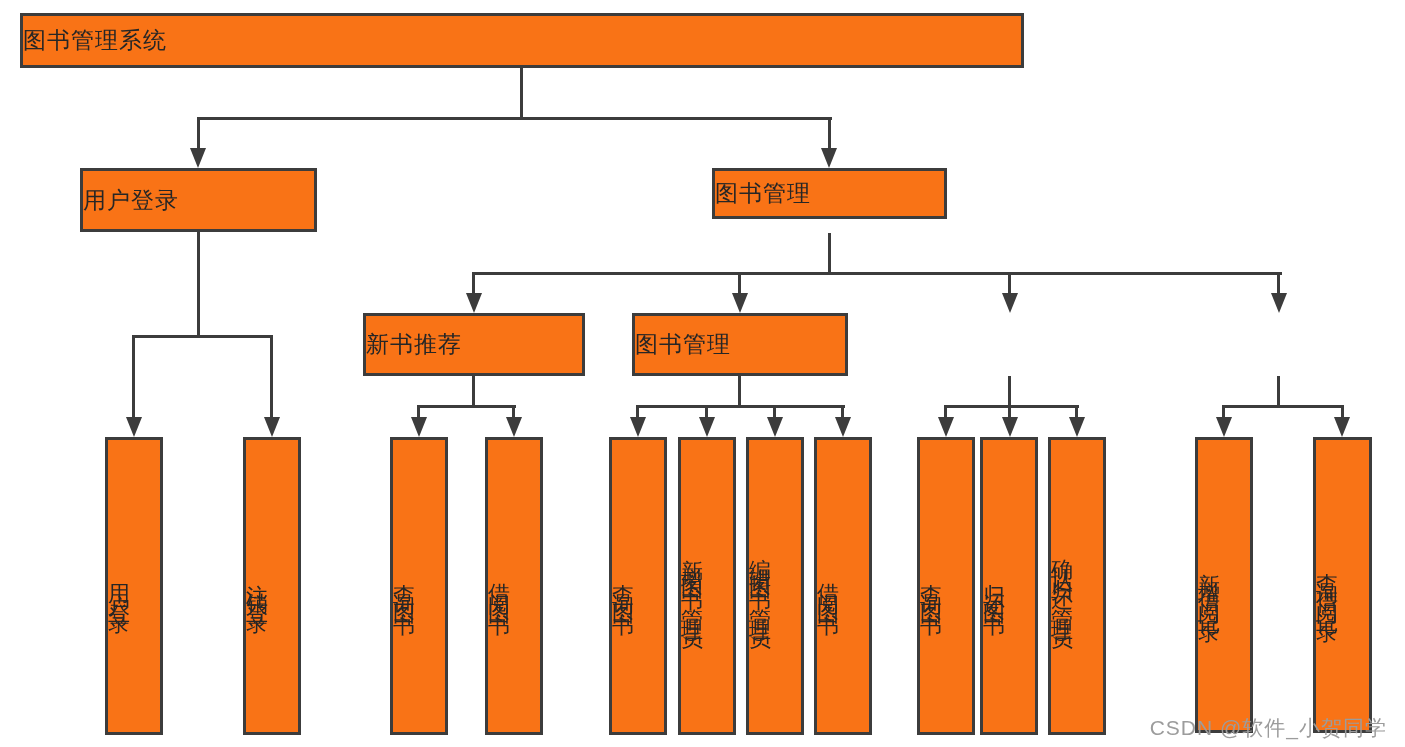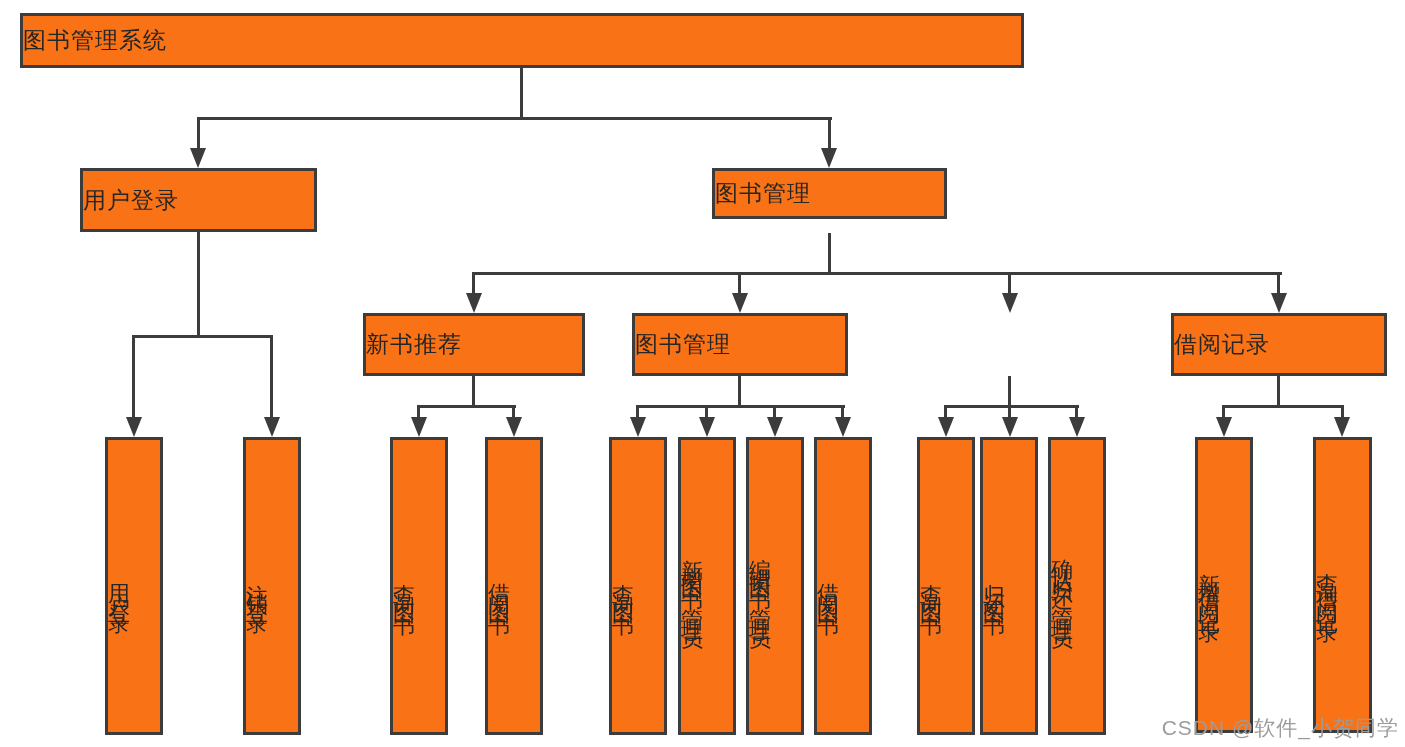--- a/index.html
+++ b/index.html
@@ -31,21 +31,21 @@
   }
   .vline,.hline{position:absolute;background:#3c3c3c;z-index:1;}
   .arrow{
     position:absolute;width:0;height:0;z-index:3;
     border-left:8px solid transparent;
     border-right:8px solid transparent;
     border-top:20px solid #3c3c3c;
   }
   .watermark{
     position:absolute;
-    right:6px;top:714px;
+    right:18px;top:714px;
     font-size:21px;
     color:#9c9c9c;
     z-index:5;
     letter-spacing:1px;
     white-space:nowrap;
   }
 </style>
 </head>
 <body>
 
@@ -127,23 +127,20 @@
 
   <div class="box" style="left:363px;top:313px;width:222px;height:63px;font-family:Liberation Serif, serif;">
     <span>新书推荐</span>
   </div>
 
   <div class="box" style="left:632px;top:313px;width:216px;height:63px;">
     <span>图书管理</span>
   </div>
 
 
-  <div class="box" style="left:1171px;top:313px;width:216px;height:63px;">
-    <span>借阅记录</span>
-  </div>
 
   <div class="box leaf" style="left:105px;top:437px;width:58px;height:298px;">
     <span>用户登录</span>
   </div>
   <div class="box leaf" style="left:243px;top:437px;width:58px;height:298px;">
     <span>注销登录</span>
   </div>
 
   <div class="box leaf" style="left:390px;top:437px;width:58px;height:298px;">
     <span>查询图书</span>

